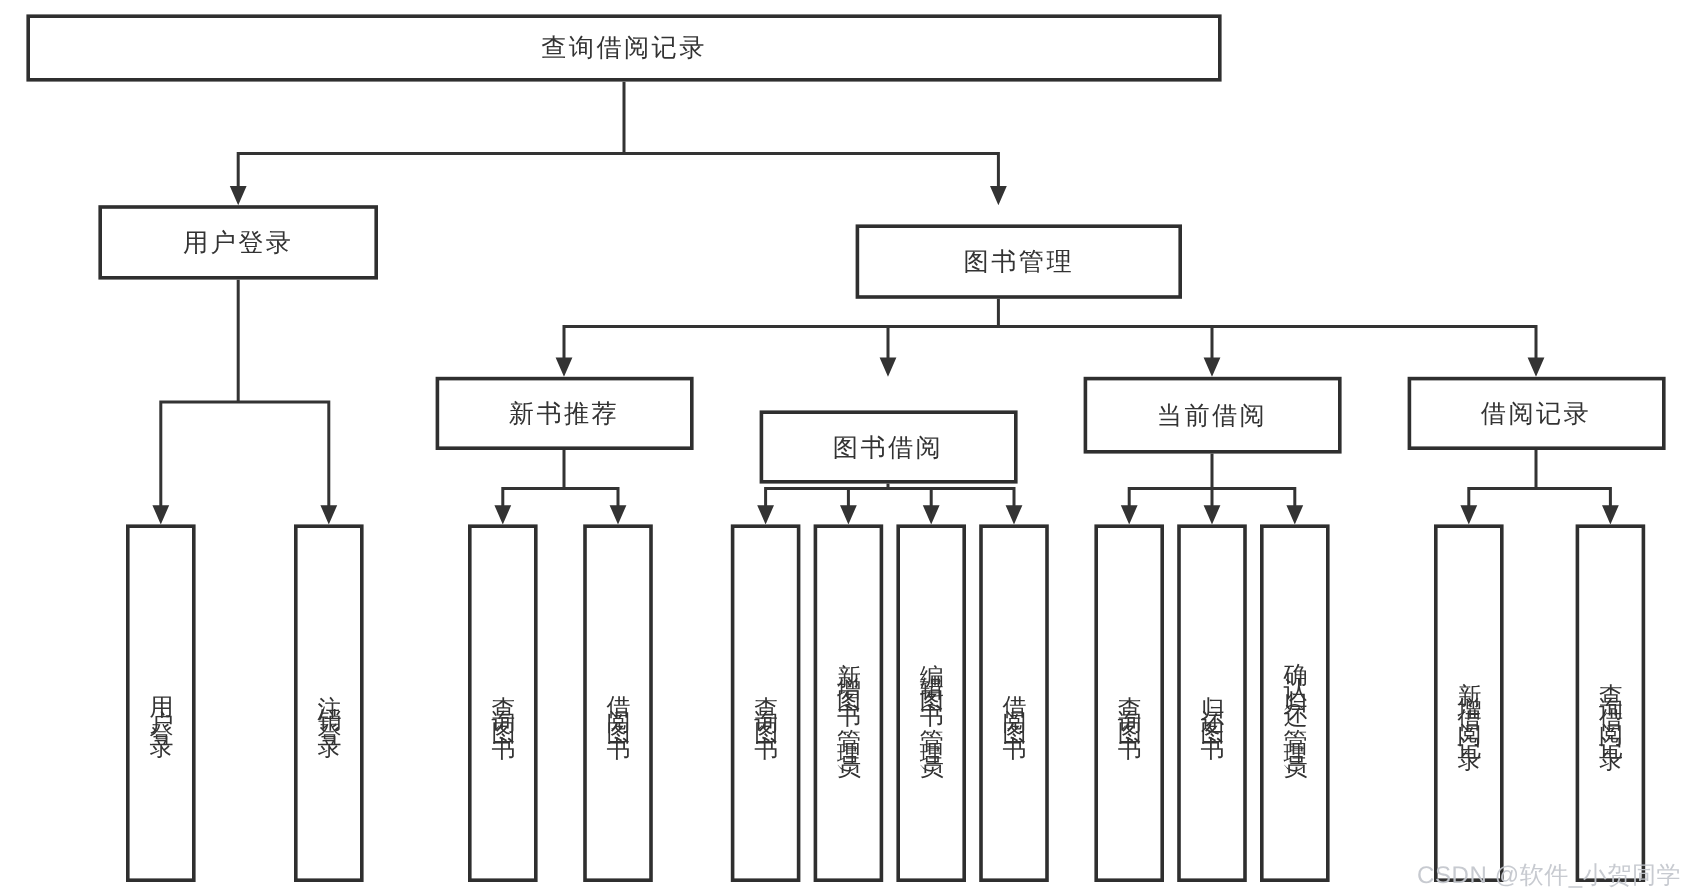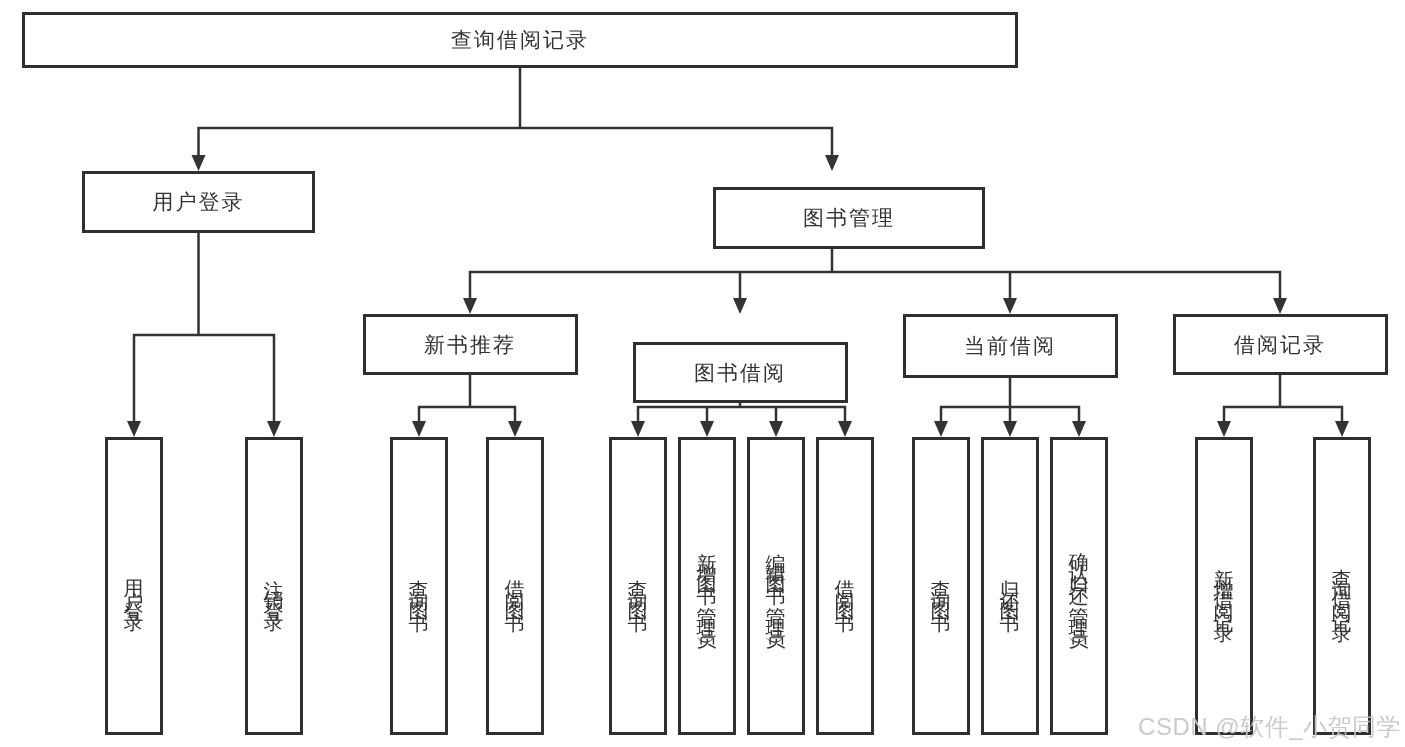--- a/index.html
+++ b/index.html
@@ -42,21 +42,21 @@
     writing-mode: vertical-rl;
     text-orientation: mixed;
     font-size: 20px;
     letter-spacing: 11px;
     line-height: 1;
   }
   .watermark {
     position: absolute;
     right: 4px;
     bottom: 4px;
-    font-size: 24px;
+    font-size: 20px;
     color: rgba(196, 199, 206, 0.95);
     letter-spacing: 0.5px;
     white-space: nowrap;
     z-index: 5;
   }
 </style>
 </head>
 <body>
 
 <div class="canvas">

